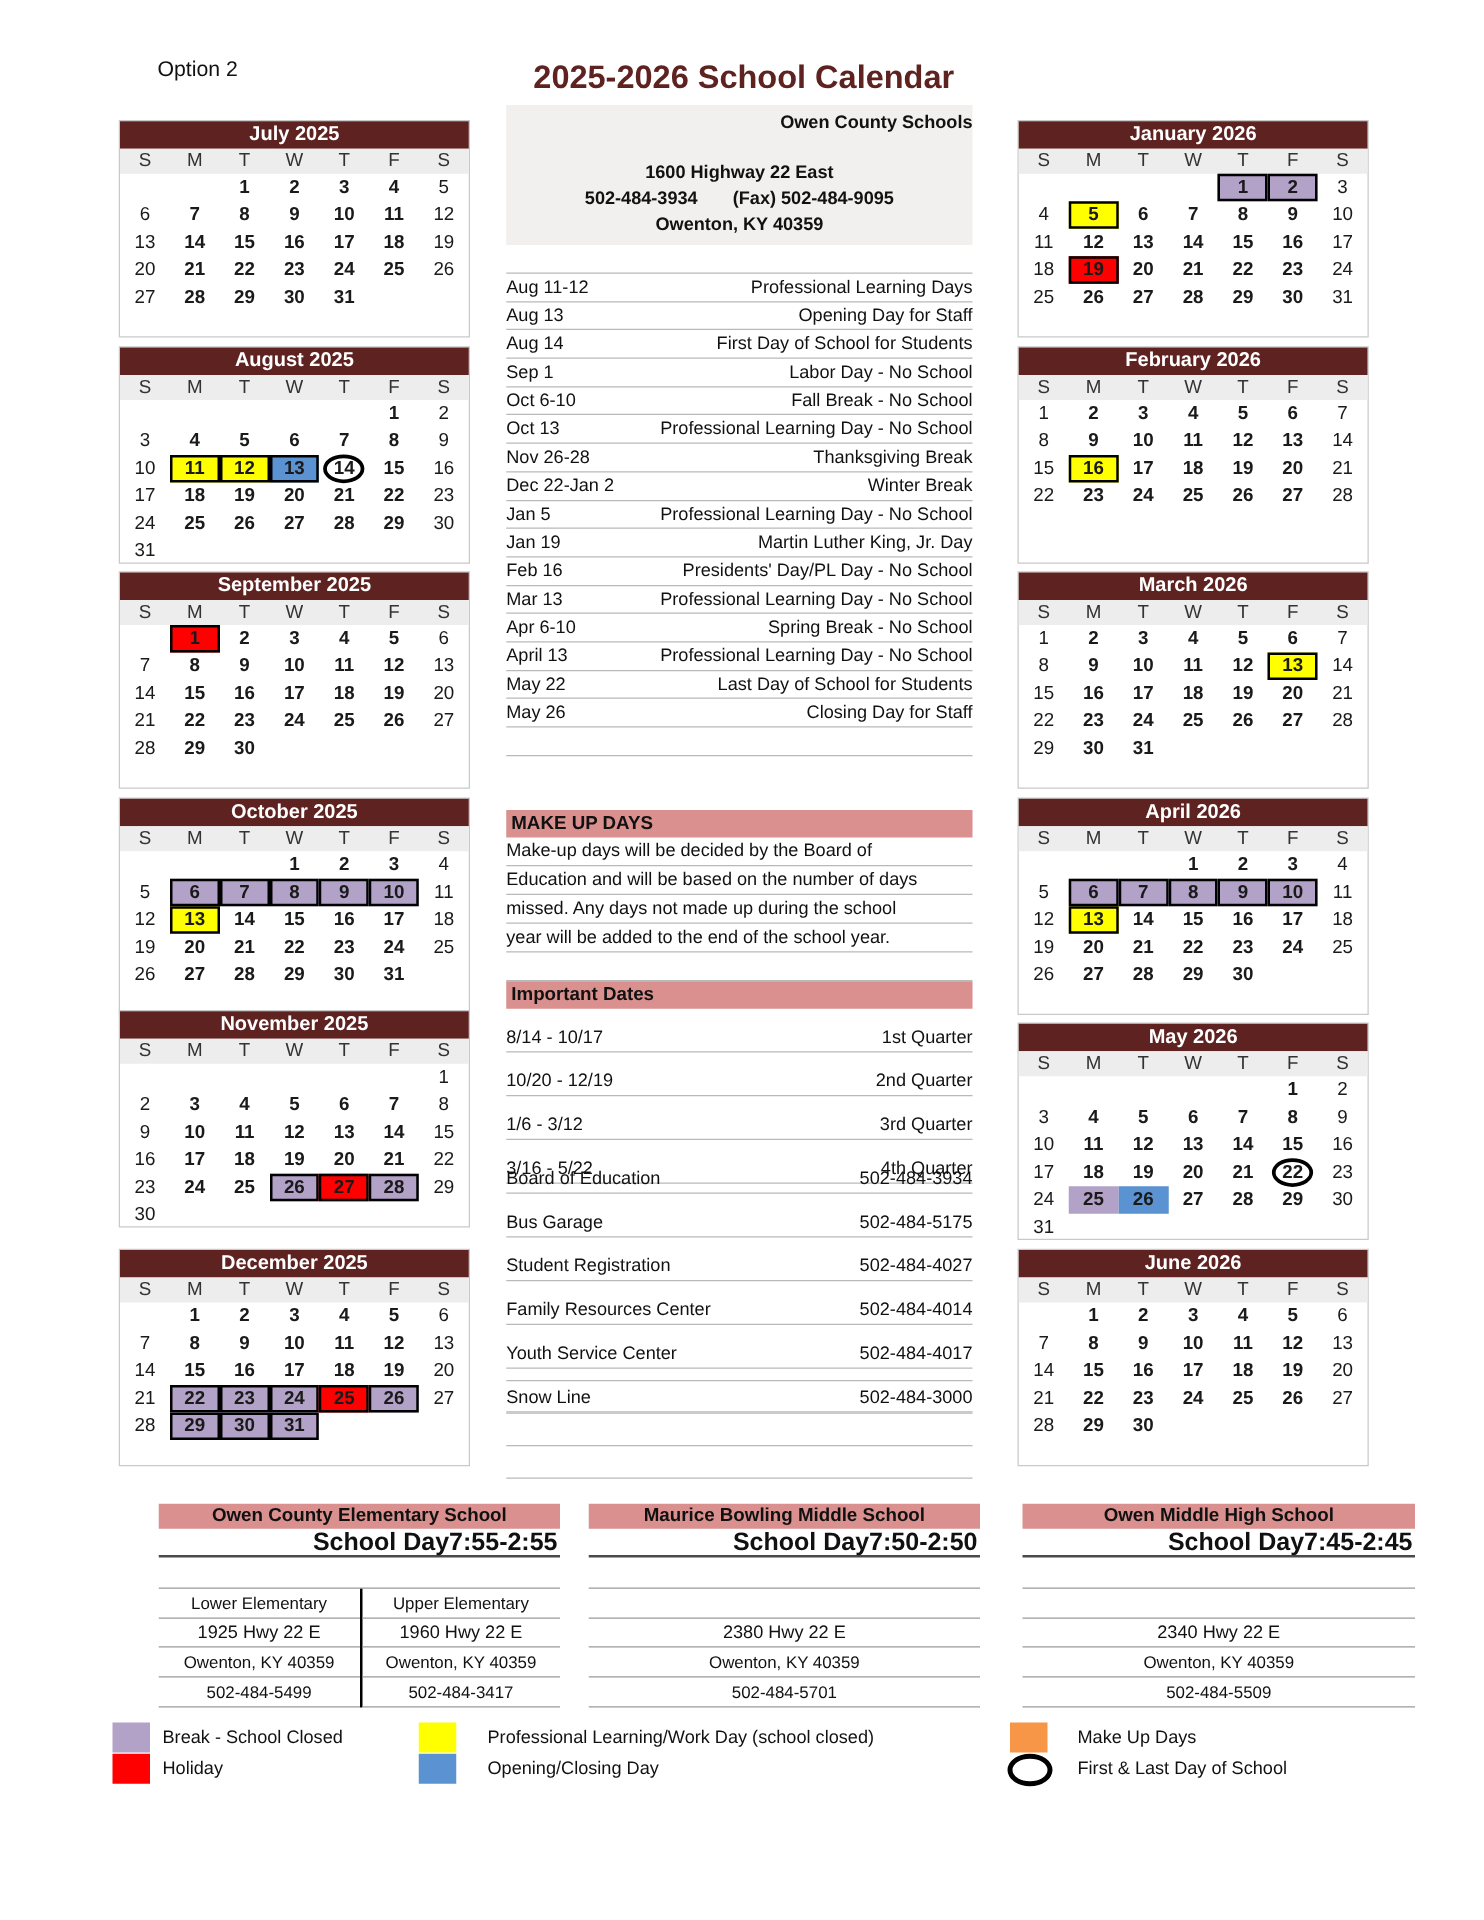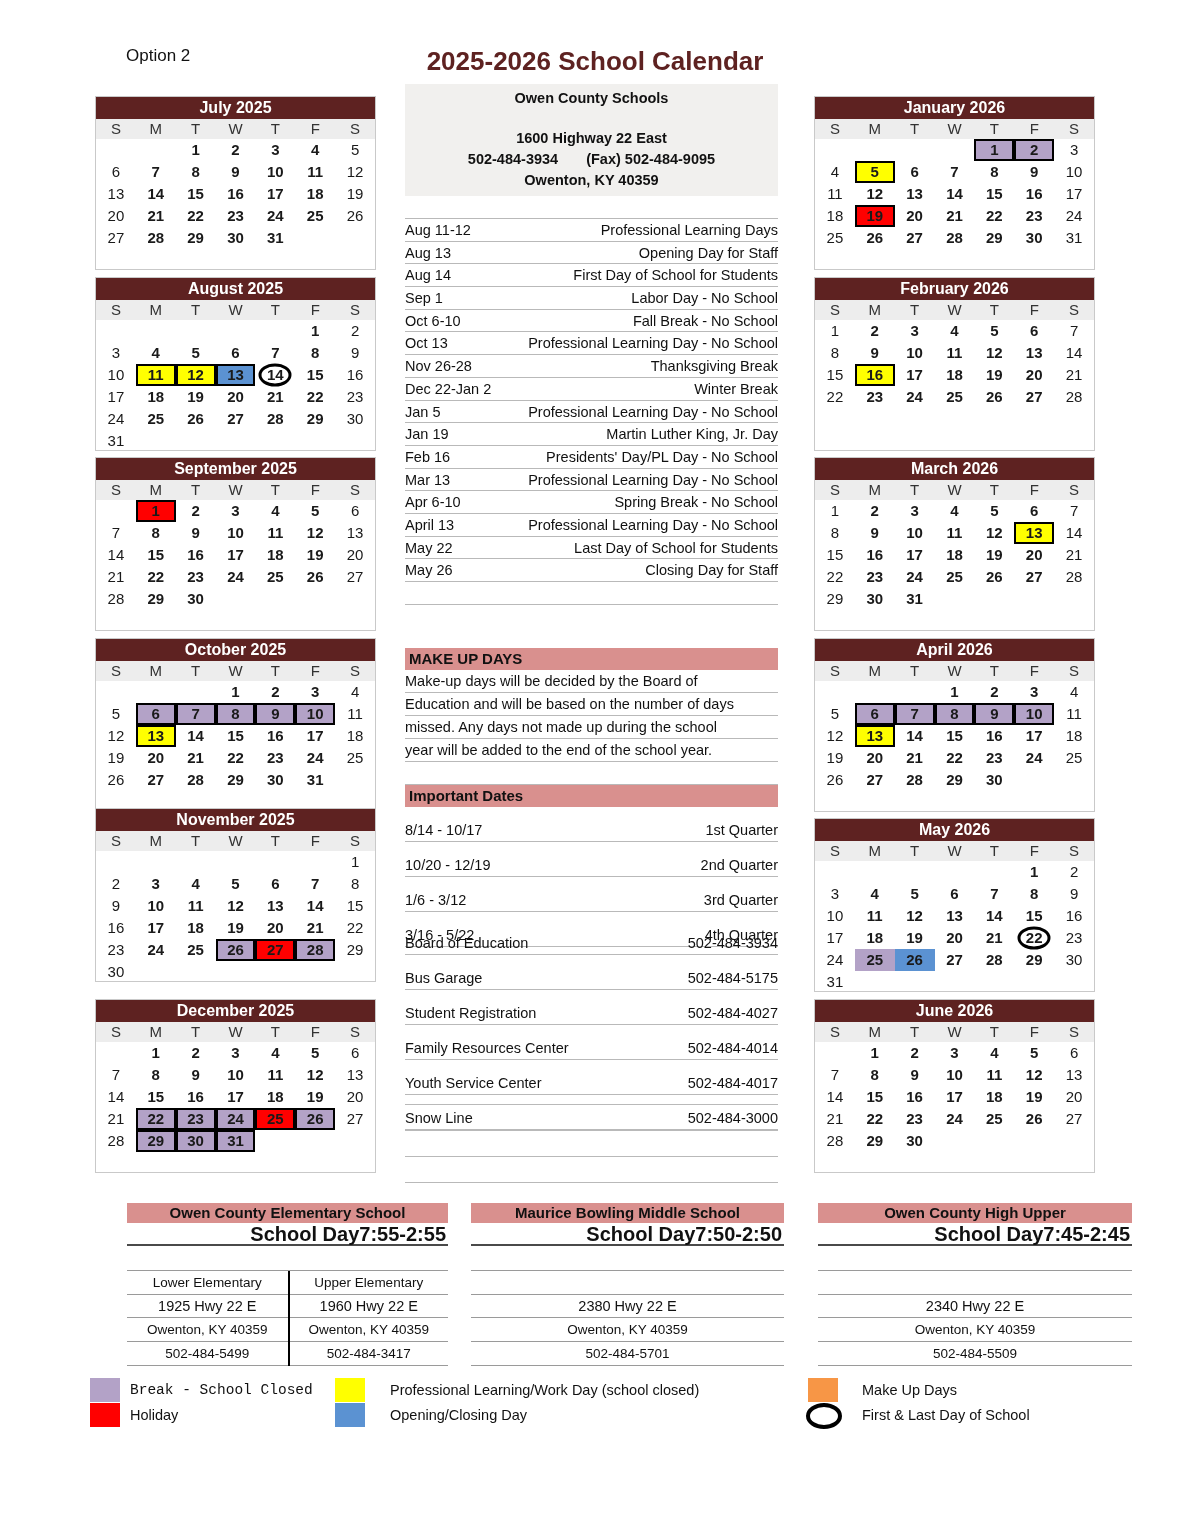--- a/index.html
+++ b/index.html
@@ -35,21 +35,21 @@
   .mark-purple{background:var(--purple);} .mark-red{background:var(--red);}
   .day-cell.mark-plain{line-height:21px;}
   .mark-purple-plain{background:var(--purple);} .mark-blue-plain{background:var(--blue);}
   .circle-oval{position:absolute; left:50%; top:50%; transform:translate(-50%,-50%);
                width:33px; height:23px; border:3px solid #000; border-radius:50%;}
 
   
   .center-col{position:absolute; left:405px; top:84px; width:373px;}
   .info-box{position:absolute; top:0; left:0; width:100%; height:112px;
             background:#f1f0ee; text-align:center; font-weight:bold; font-size:14.5px;}
-  .info-name{padding-top:6px;}
+  .info-name{padding-top:6px;text-align:right;}
   .info-addr{padding-top:24px;}
   .info-line{padding-top:5px;}
   .fax-gap{display:inline-block; width:28px;}
   .kd-list{position:absolute; top:134px; left:0; width:100%; border-top:1px solid var(--rule);}
   .kd-row{display:flex; justify-content:space-between; height:22.7px; line-height:22px;
           border-bottom:1px solid var(--rule); font-size:14.5px;}
   .section{position:absolute; left:0; width:100%;}
   .sec-makeup{top:564px;} .sec-impdates{top:701px;} .sec-phones{top:836px;}
   .sec-blanks{top:995px;}
   .section-header{background:var(--salmon); font-weight:bold; font-size:15px;
@@ -974,37 +974,37 @@
           <span>7:50-2:50</span>
         </div>
         <div class="sub-table">
           <div class="sub-row"></div>
           <div class="sub-row addr-row">2380 Hwy 22 E</div>
           <div class="sub-row">Owenton, KY 40359</div>
           <div class="sub-row">502-484-5701</div>
         </div>
       </div>
       <div class="school" style="left: 781px; width: 314px; height: 170px;">
-        <div class="school-header">Owen County High Upper</div>
+        <div class="school-header">Owen Middle High School</div>
         <div class="school-day">
           <span>School Day</span>
           <span>7:45-2:45</span>
         </div>
         <div class="sub-table">
           <div class="sub-row"></div>
           <div class="sub-row addr-row">2340 Hwy 22 E</div>
           <div class="sub-row">Owenton, KY 40359</div>
           <div class="sub-row">502-484-5509</div>
         </div>
       </div>
     </div>
 
   <div class="legend">
       <div class="swatch" style="background: rgb(179, 162, 199); left: 90px; top: 0px;"></div>
-      <div class="legend-label" style="left: 130px; top: 0px; font-family: Liberation Mono, monospace;">Break - School Closed</div>
+      <div class="legend-label" style="left: 130px; top: 0px;">Break - School Closed</div>
       <div class="swatch" style="background: rgb(255, 0, 0); left: 90px; top: 25px;"></div>
       <div class="legend-label" style="left: 130px; top: 25px;">Holiday</div>
       <div class="swatch" style="background: rgb(255, 255, 0); left: 335px; top: 0px;"></div>
       <div class="legend-label" style="left: 390px; top: 0px;">Professional Learning/Work Day (school closed)</div>
       <div class="swatch" style="background: rgb(91, 146, 210); left: 335px; top: 25px;"></div>
       <div class="legend-label" style="left: 390px; top: 25px;">Opening/Closing Day</div>
       <div class="swatch" style="background: rgb(247, 150, 70); left: 808px; top: 0px;"></div>
       <div class="legend-label" style="left: 862px; top: 0px;">Make Up Days</div>
       <div class="swatch-circle" style="left: 806px; top: 25px;"></div>
       <div class="legend-label" style="left: 862px; top: 25px;">First &amp; Last Day of School</div>

